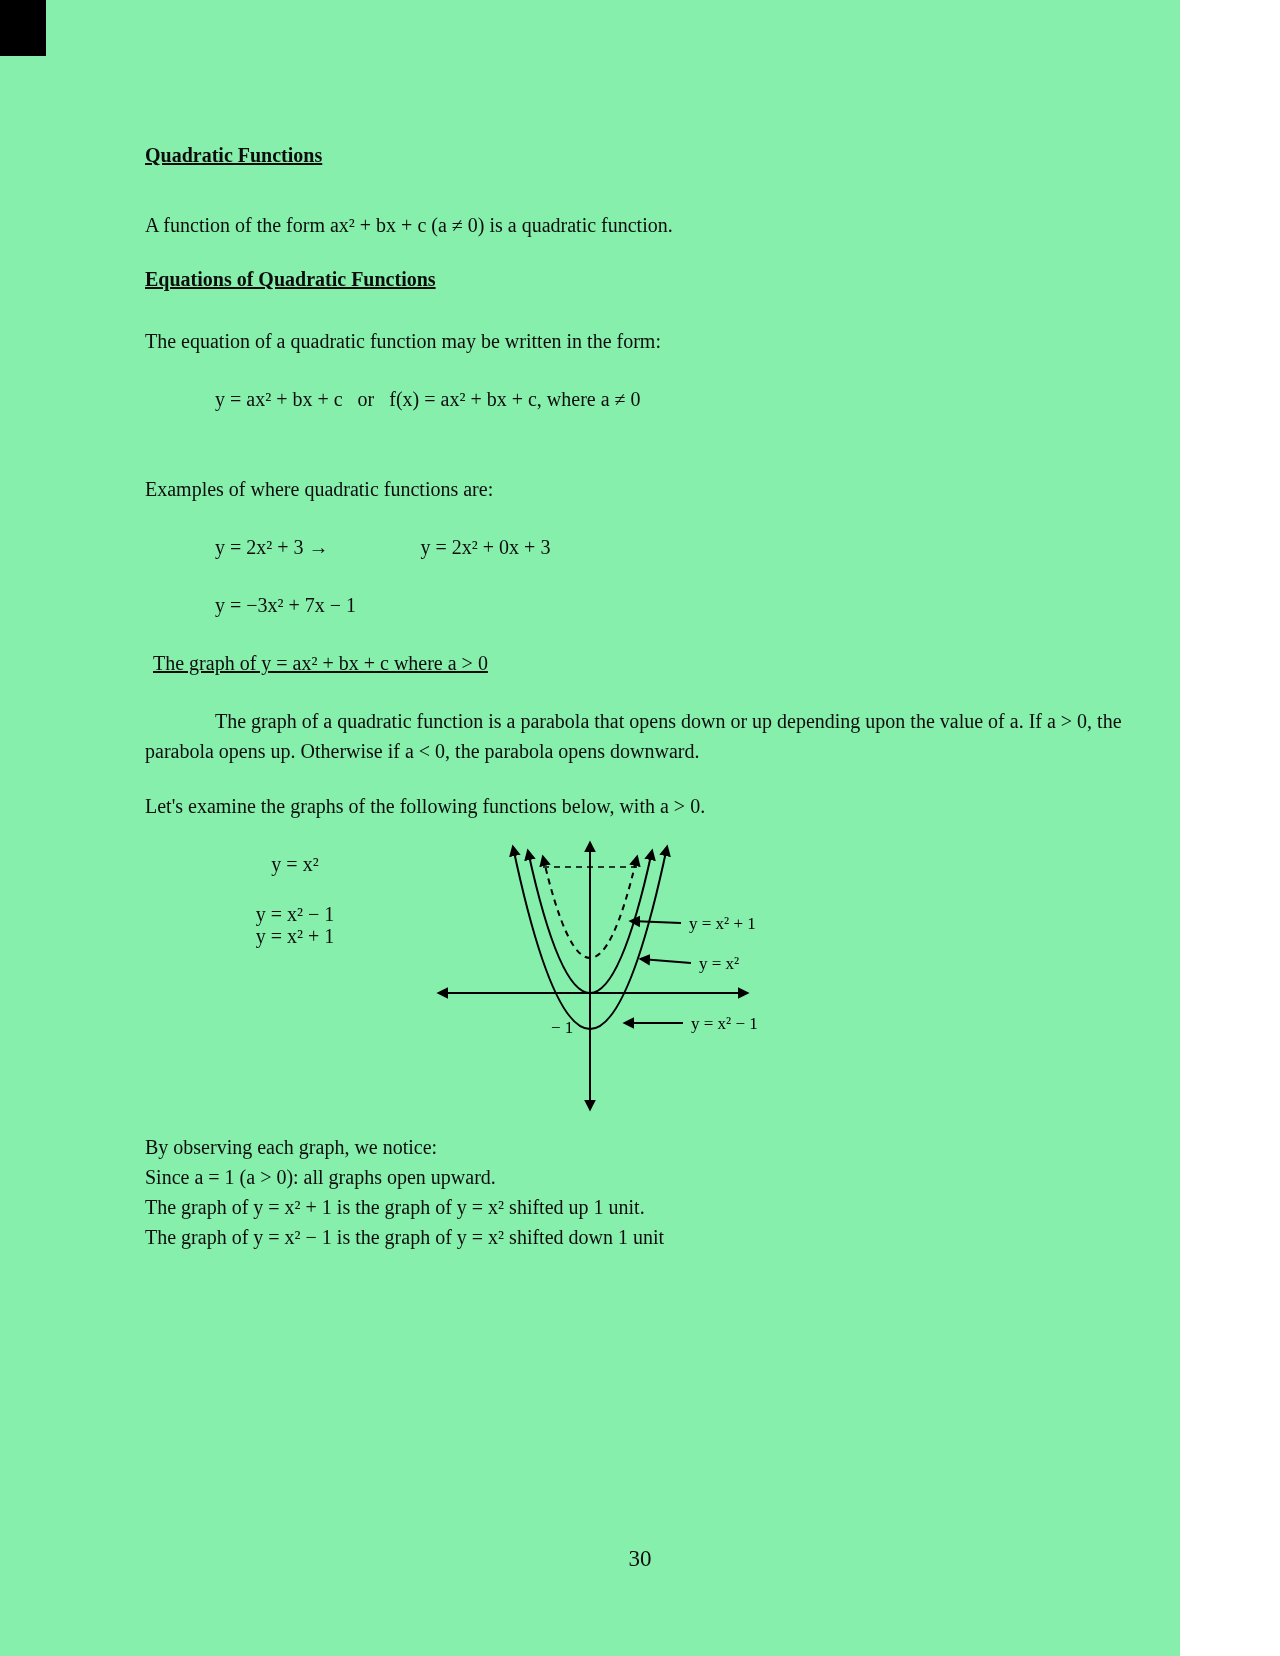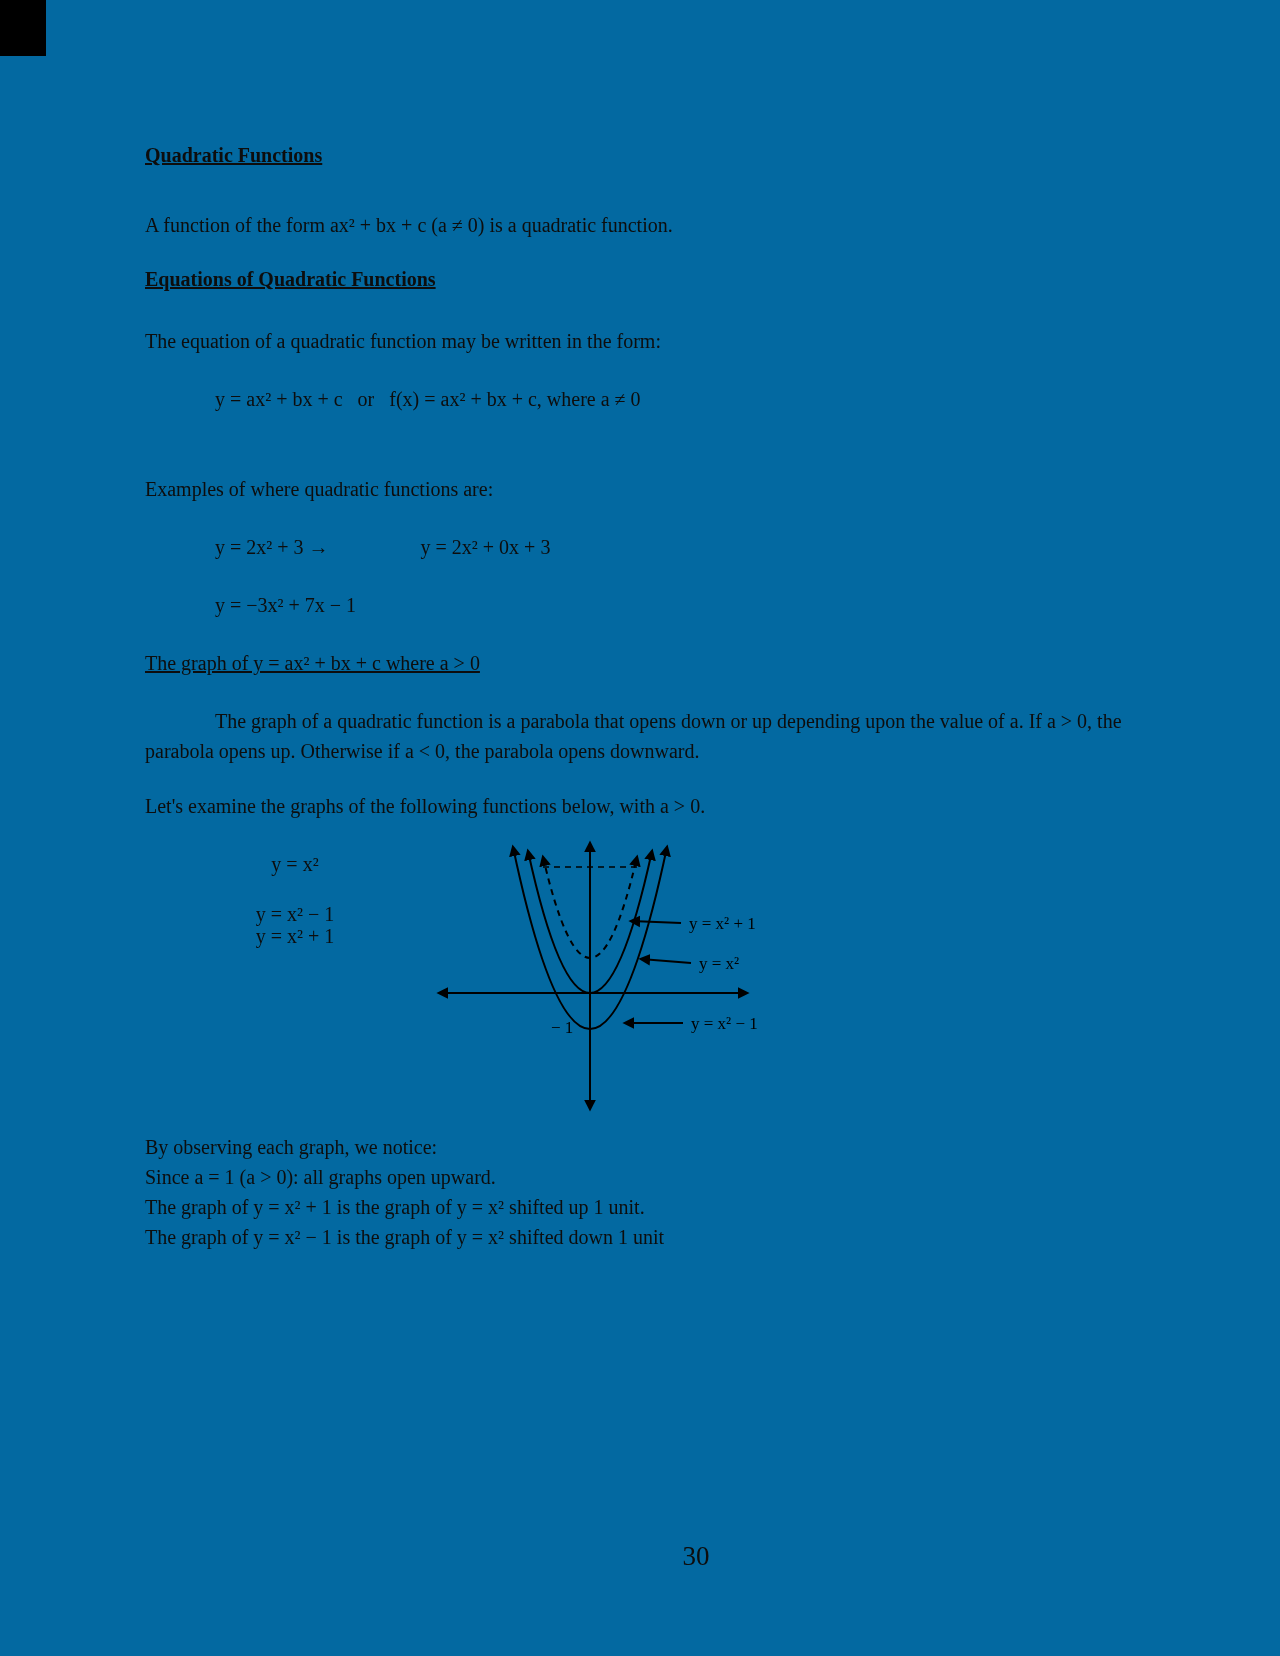--- a/index.html
+++ b/index.html
@@ -1,20 +1,20 @@
 <!DOCTYPE html>
 <html><head>
 <meta charset="utf-8">
 <style>
   html,body{margin:0;padding:0;background:#ffffff;}
   .page{
     position:relative;
-    width:1280px;
+    width:1180px;
     height:1656px;
-    background:#0369a1;
+    background:#86efac;
     font-family:"Liberation Serif", serif;
     color:#0d0d0d;
     overflow:hidden;
   }
   .corner-artifact{
     position:absolute;
     top:0;left:0;
     width:46px;height:56px;
     background:#000000;
   }
@@ -30,21 +30,21 @@
   .heading{
     font-size:20px;
     font-weight:bold;
     text-decoration:underline;
     margin:0;
   }
   .heading-light{
     font-size:20px;
     font-weight:normal;
     text-decoration:underline;
-    margin:0;
+    margin:8px;
   }
   .indent{margin-left:70px;}
   .formula{white-space:pre-wrap;}
   .first-line-indent{text-indent:70px;}
   .mb40{margin-bottom:40px;}
   .mb36{margin-bottom:24px;}
   .mb32{margin-bottom:32px;}
   .mb28{margin-bottom:28px;}
   .mb25{margin-bottom:25px;}
   .mb60{margin-bottom:60px;}
@@ -70,24 +70,24 @@
     flex:0 0 auto;
   }
   .graph-label{
     font-family:"Liberation Serif", serif;
     font-size:17px;
   }
   .obs p{line-height:1.5;}
   .footer{
     position:absolute;
     bottom:84px;
-    left:8px;
+    left:2px;
     width:100%;
     text-align:center;
-    font-size:27px;
+    font-size:23px;
     padding-left:48px;
   }
 </style>
 </head>
 <body>
 
 <div class="page">
 
   <div class="corner-artifact"></div>
 

